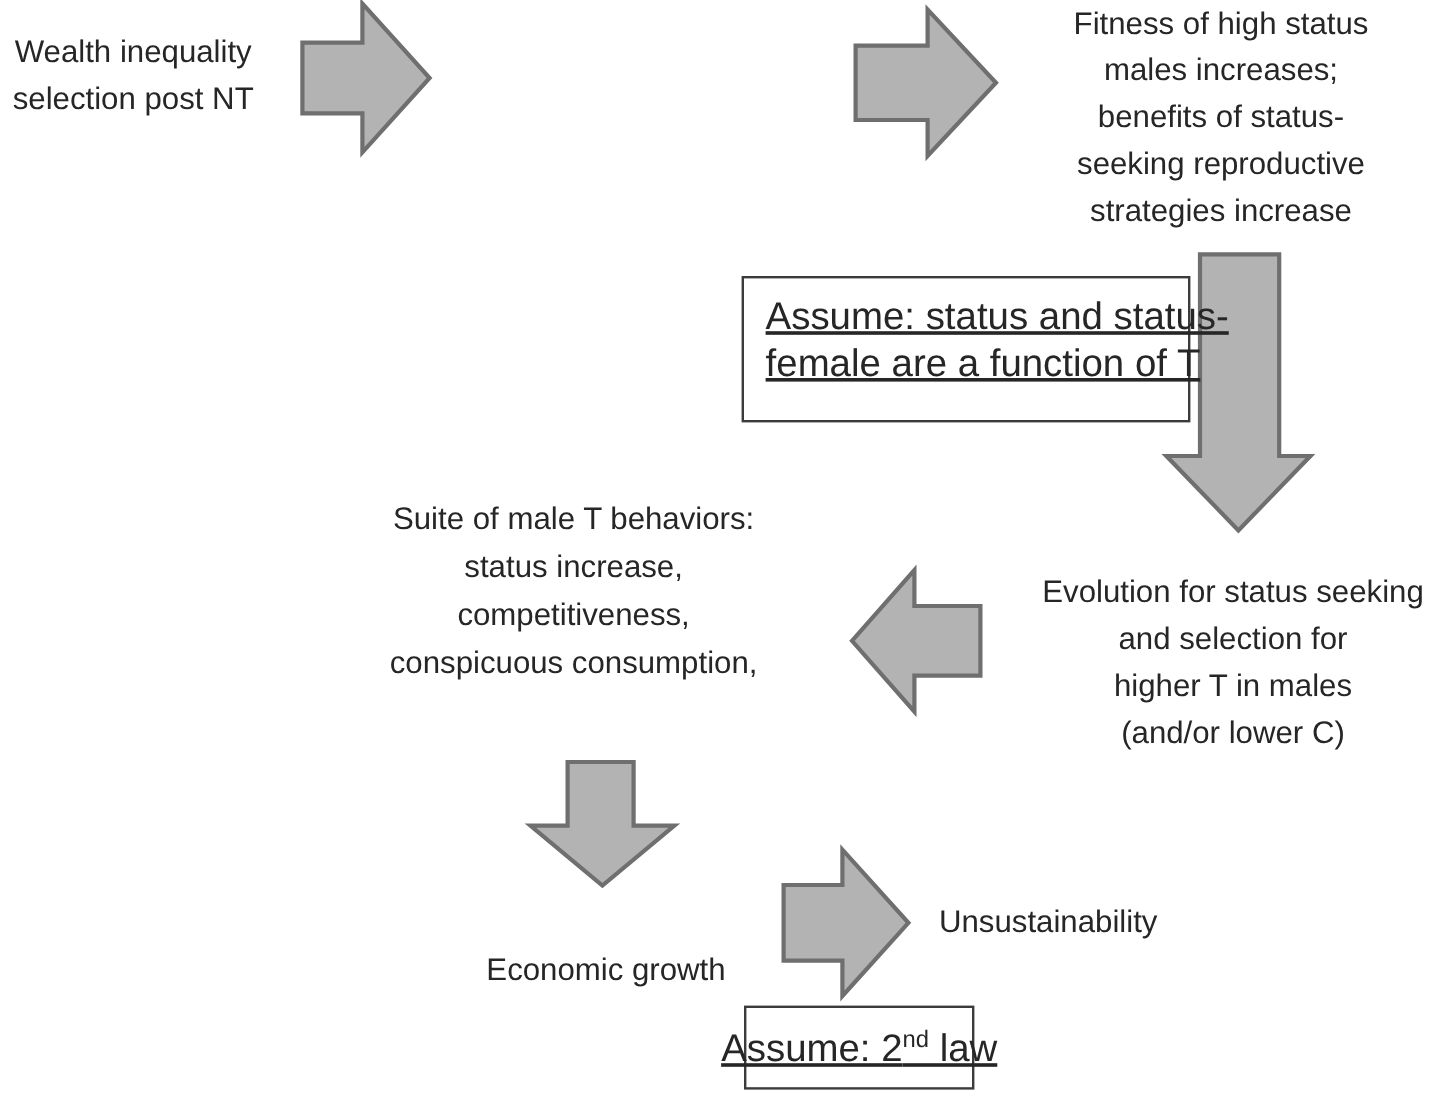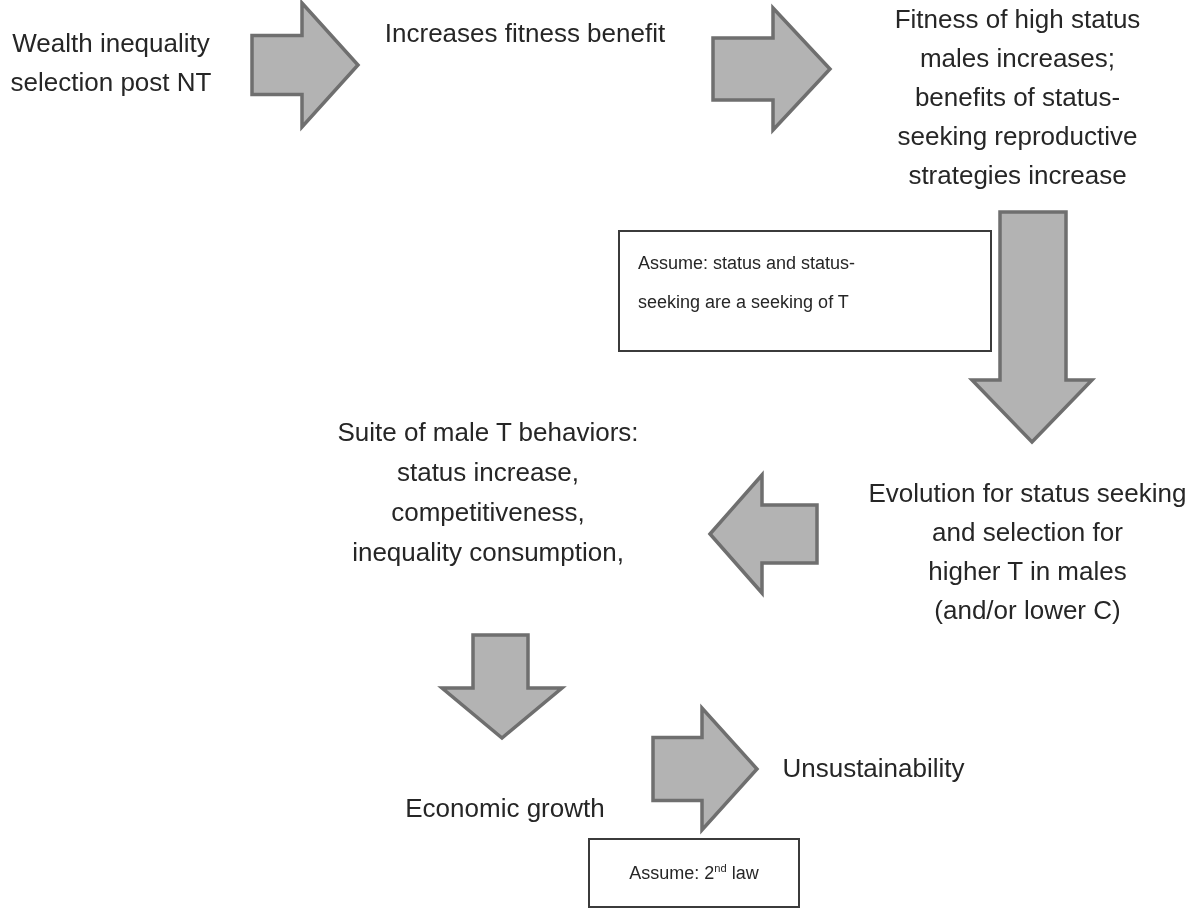--- a/index.html
+++ b/index.html
@@ -32,45 +32,46 @@
   .arrow polygon {
     fill: var(--arrow-fill);
     stroke: var(--arrow-stroke);
     stroke-width: 3.5;
     stroke-linejoin: miter;
   }
   .assume-box {
     position: absolute;
     background: var(--bg);
     border: 2.5px solid var(--box-border);
-    font-size: 18px;
+    font-size: 32px;
     line-height: 39px;
     color: var(--text-color);
+    text-decoration: underline;
   }
   .assume-box.top-box {
     left: 618px; top: 230px; width: 374px; height: 122px;
     padding: 12px 0 0 18px;
     text-align: left;
   }
   .assume-box.bottom-box {
-    left: 588px; top: 838px; width: 212px; height: 70px;
+    left: 620px; top: 838px; width: 192px; height: 70px;
     display: flex; align-items: center; justify-content: center;
     text-align: center;
   }
   .assume-box .line { white-space: nowrap; }
   .bottom-box sup {
     font-size: 0.62em;
     vertical-align: super;
     line-height: 0;
   }
   
   #node-wealth        { left: 0px;   top: 24px;  width: 222px; }
   #node-mate-choice   { left: 358px; top: 14px;  width: 334px; }
   #node-high-status   { left: 850px; top: 0px;   width: 335px; line-height: 39px; }
-  #node-t-behaviors   { left: 300px; top: 412px; width: 376px; line-height: 40px; }
+  #node-t-behaviors   { left: 290px; top: 412px; width: 376px; line-height: 40px; }
   #node-evolution     { left: 845px; top: 474px; width: 365px; }
   #node-econ-growth   { left: 395px; top: 749px; width: 220px; margin-top: 40px; }
   #node-unsustain     { left: 771px; top: 749px; width: 205px; }
   
   #arrow-1  { left: 252px; top: 3px;   }
   #arrow-2  { left: 713px; top: 8px;   }
   #arrow-3  { left: 972px; top: 212px; }
   #arrow-4  { left: 710px; top: 475px; }
   #arrow-5  { left: 442px; top: 635px; }
   #arrow-6  { left: 653px; top: 708px; }
@@ -83,49 +84,48 @@
   <div class="node" id="node-wealth">
     <div class="line">Wealth inequality</div>
     <div class="line">selection post NT</div>
   </div>
 
   <svg class="arrow" id="arrow-1" width="106" height="124">
     <polygon points="0,32.5 50,32.5 50,0 106,62 50,124 50,91.5 0,91.5"></polygon>
   </svg>
 
   <div class="node" id="node-mate-choice">
-    <div class="line">Increases fitness benefit</div>
   </div>
 
   <svg class="arrow" id="arrow-2" width="117" height="122">
     <polygon points="0,30 60,30 60,0 117,61 60,122 60,92 0,92"></polygon>
   </svg>
 
   <div class="node" id="node-high-status">
     <div class="line">Fitness of high status</div>
     <div class="line">males increases;</div>
     <div class="line">benefits of status-</div>
     <div class="line">seeking reproductive</div>
     <div class="line">strategies increase</div>
   </div>
 
   <svg class="arrow" id="arrow-3" width="120" height="230">
     <polygon points="28,0 94,0 94,168 120,168 60,230 0,168 28,168"></polygon>
   </svg>
 
   <div class="assume-box top-box">
     <div class="line">Assume: status and status-</div>
-    <div class="line">seeking are a seeking of T</div>
+    <div class="line">female are a function of T</div>
   </div>
 
   <div class="node" id="node-t-behaviors">
     <div class="line">Suite of male T behaviors:</div>
     <div class="line">status increase,</div>
     <div class="line">competitiveness,</div>
-    <div class="line">inequality consumption,</div>
+    <div class="line">conspicuous consumption,</div>
   </div>
 
   <svg class="arrow" id="arrow-4" width="107" height="118">
     <polygon points="0,59 52,0 52,30 107,30 107,88 52,88 52,118"></polygon>
   </svg>
 
   <div class="node" id="node-evolution">
     <div class="line">Evolution for status seeking</div>
     <div class="line">and selection for</div>
     <div class="line">higher T in males</div>

